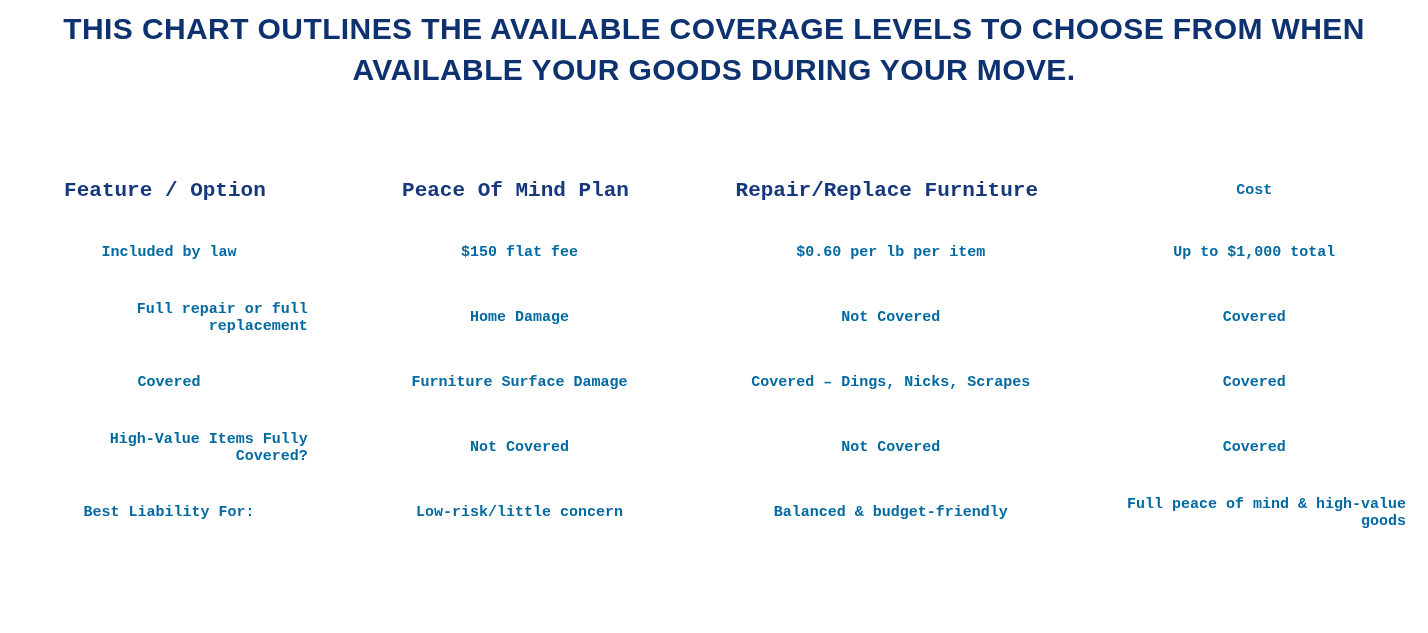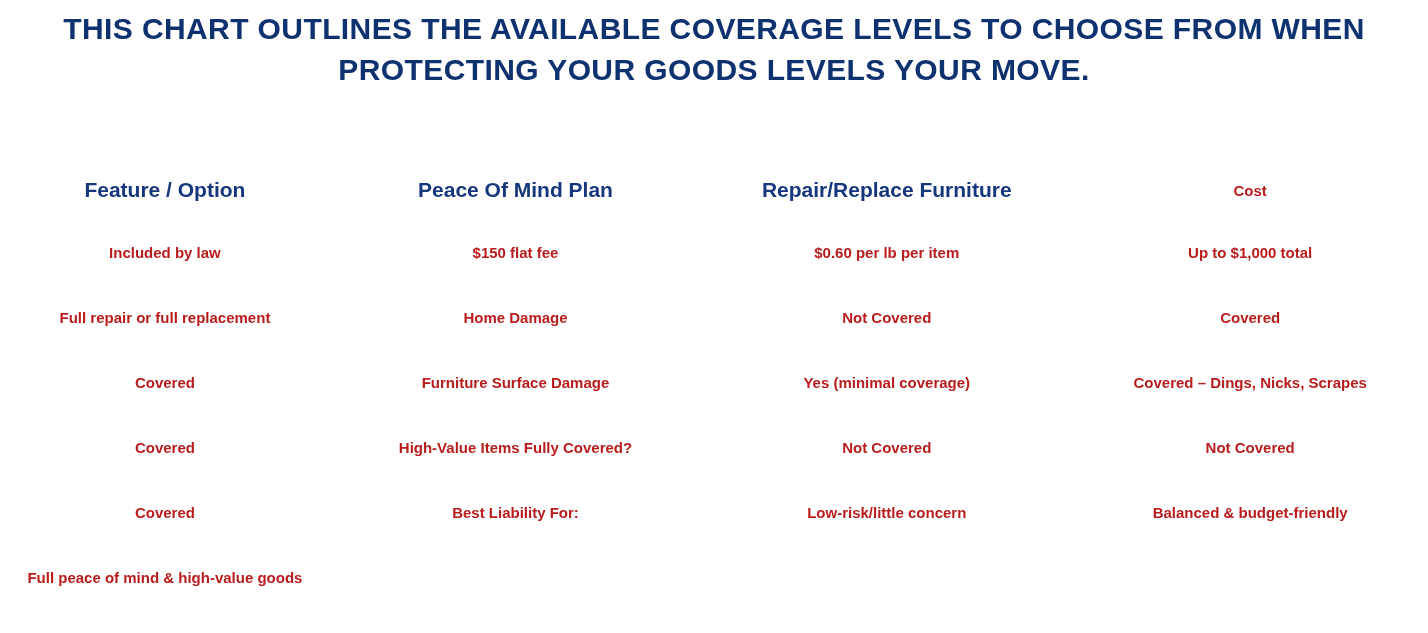--- a/index.html
+++ b/index.html
@@ -31,42 +31,44 @@
     margin-top: 70px;
     display: grid;
     grid-template-columns: 23.1% 26% 26% 24.9%;
     grid-template-rows: 60px repeat(6, 65px);
     width: 100%;
   }
   .cell {
     display: flex;
     align-items: center;
     justify-content: center;
-    text-align: left;
-    padding: 0 10px;
+    text-align: right;
+    padding: 0 22px;
+    font-family: Liberation Mono, monospace;
   }
   .th {
     font-size: 21px;
     font-weight: 700;
     color: #16377c;
   }
   .td {
     font-size: 15px;
     font-weight: 700;
-    color: #b91c1c;
+    color: #0369a1;
+    margin-left: 8px;
   }
 </style>
 </head>
 <body>
 
 <main class="page">
 
   <header class="title">
     <div class="t-line">THIS CHART OUTLINES THE AVAILABLE COVERAGE LEVELS TO CHOOSE FROM WHEN</div>
-    <div class="t-line">PROTECTING YOUR GOODS LEVELS YOUR MOVE.</div>
+    <div class="t-line">AVAILABLE YOUR GOODS DURING YOUR MOVE.</div>
   </header>
 
   <section class="grid">
 
     <div class="cell th">Feature / Option</div>
     <div class="cell th">Peace Of Mind Plan</div>
     <div class="cell th">Repair/Replace Furniture</div>
 
     <div class="cell td">Cost</div>
     <div class="cell td">Included by law</div>
@@ -75,21 +77,20 @@
     <div class="cell td">$0.60 per lb per item</div>
     <div class="cell td">Up to $1,000 total</div>
     <div class="cell td">Full repair or full replacement</div>
 
     <div class="cell td">Home Damage</div>
     <div class="cell td">Not Covered</div>
     <div class="cell td">Covered</div>
     <div class="cell td">Covered</div>
 
     <div class="cell td">Furniture Surface Damage</div>
-    <div class="cell td">Yes (minimal coverage)</div>
     <div class="cell td">Covered – Dings, Nicks, Scrapes</div>
     <div class="cell td">Covered</div>
 
     <div class="cell td">High-Value Items Fully Covered?</div>
     <div class="cell td">Not Covered</div>
     <div class="cell td">Not Covered</div>
     <div class="cell td">Covered</div>
 
     <div class="cell td">Best Liability For:</div>
     <div class="cell td">Low-risk/little concern</div>

